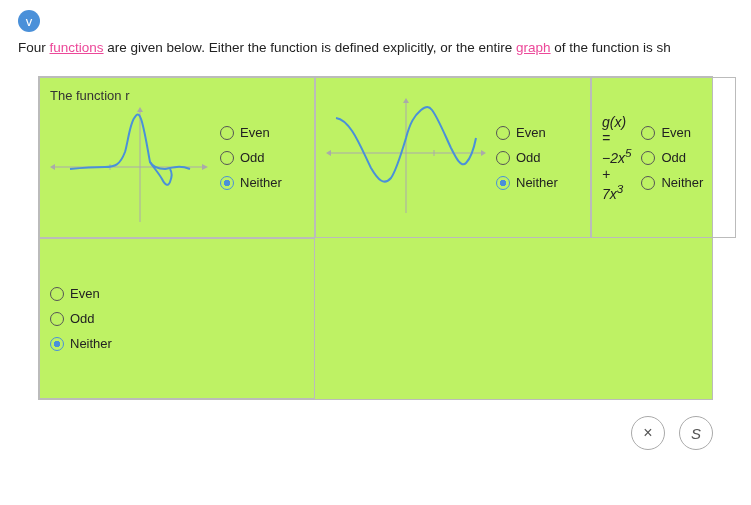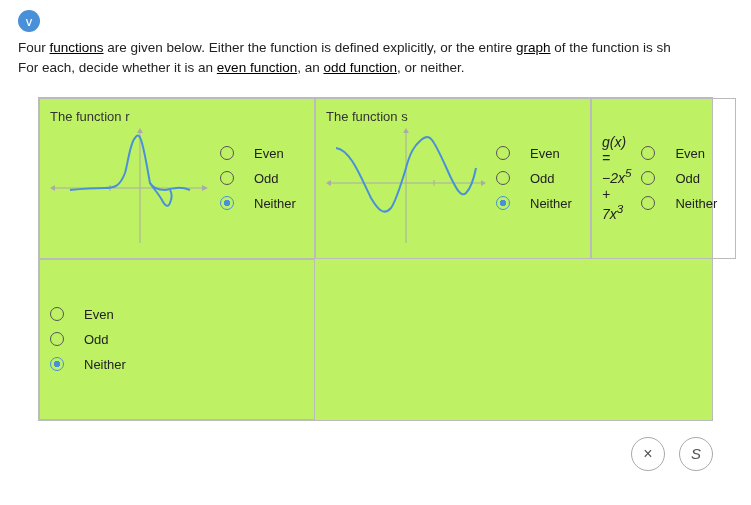--- a/index.html
+++ b/index.html
@@ -25,21 +25,21 @@
       color: white;
       font-size: 13px;
       margin-right: 10px;
       flex-shrink: 0;
     }
     .intro-text {
       font-size: 13.5px;
       line-height: 1.5;
     }
     .intro-text a {
-      color: #000000;
+      color: #ec4899;
       text-decoration: underline;
       cursor: pointer;
       margin-top: 48px;
     }
     .grid-container {
       display: grid;
       grid-template-columns: 1fr 1fr 1fr;
       grid-template-rows: 1fr 1fr;
       gap: 0;
       border: 1px solid #bbb;
@@ -67,21 +67,21 @@
     }
     .radio-group {
       display: flex;
       flex-direction: column;
       gap: 10px;
       min-width: 80px;
     }
     .radio-option {
       display: flex;
       align-items: center;
-      gap: 20px;
+      gap: 6px;
       cursor: pointer;
       font-size: 13px;
     }
     .radio-circle {
       width: 14px; height: 14px;
       border: 1.5px solid #555;
       border-radius: 50%;
       display: inline-block;
       flex-shrink: 0;
     }
@@ -127,23 +127,20 @@
 <body>
 
 <div class="top-bar">
   <div class="chevron-circle">v</div>
 </div>
 
 <div class="intro-text">
   <span>
     Four <a>functions</a> are given below. Either the function is defined explicitly, or the entire <a>graph</a> of the function is sh
   </span><br>
-  <span>
-    For each, decide whether it is an <a>even function</a>, an <a>odd function</a>, or neither.
-  </span>
 </div>
 
 <div class="grid-container">
 
   <div class="grid-cell">
     <div class="graph-area">
       <div class="cell-title">The function r</div>
 
       <svg width="160" height="120" viewBox="0 0 160 120">
 
@@ -181,21 +178,20 @@
       </label>
       <label class="radio-option">
         <span class="radio-circle" style="border-color:#4a90d9; background: radial-gradient(circle, #4a90d9 40%, transparent 41%);"></span>
         <span>Neither</span>
       </label>
     </div>
   </div>
 
   <div class="grid-cell">
     <div class="graph-area">
-      <div class="cell-title">The function s</div>
 
       <svg width="160" height="120" viewBox="0 0 160 120">
         <defs>
           <marker id="arr3" markerWidth="6" markerHeight="6" refX="3" refY="3" orient="auto">
             <path d="M0,0 L6,3 L0,6 Z" fill="#aaa"></path>
           </marker>
         </defs>
 
         <line x1="5" y1="55" x2="155" y2="55" stroke="#aaa" stroke-width="1"></line>
         <line x1="80" y1="5" x2="80" y2="115" stroke="#aaa" stroke-width="1"></line>

